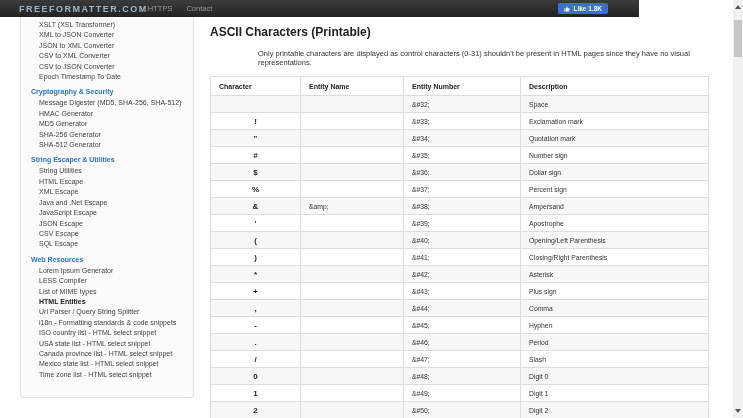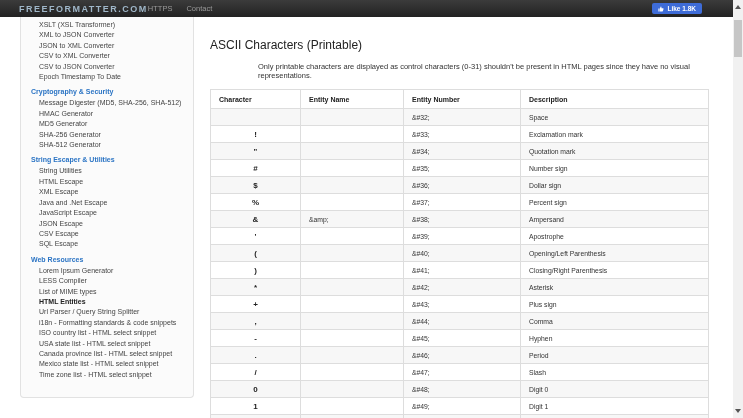--- a/index.html
+++ b/index.html
@@ -1,20 +1,20 @@
 <!DOCTYPE html>
 <html><head>
 <meta charset="utf-8">
 <style>
   * { margin:0; padding:0; box-sizing:border-box; }
   html,body { width:743px; height:418px; overflow:hidden; }
   body { position:relative; background:#fff; font-family:"Liberation Sans", sans-serif; }
 
   
-  .navbar { position:absolute; top:0; left:0; width:733px; height:17px;
+  .navbar { position:absolute; top:0; left:0; width:639px; height:17px;
             background:linear-gradient(#3b3b3b,#222); display:flex; align-items:center; z-index:5; }
   .brand { color:#9fb6c8; font-weight:bold; font-size:9px; letter-spacing:1.5px;
            margin-left:19px; cursor:pointer; white-space:nowrap; }
   .navlink { color:#9a9a9a; font-size:7.5px; cursor:pointer; }
   .navlink.l1 { }
   .navlink.l2 { margin-left:14px; }
   .like-btn { position:absolute; right:31px; top:3px; height:11px; background:#3e6cd8;
               border-radius:2px; color:#fff; font-size:6.5px; font-weight:bold;
               display:flex; align-items:center; padding:0 6px; gap:3px; cursor:pointer; }
 
@@ -29,21 +29,21 @@
   .sidebar { position:absolute; left:20px; top:17px; width:174px; height:381px;
              background:#fbfbfb; border:1px solid #e2e2e2; border-top:none;
              border-radius:0 0 4px 4px; padding-top:3px; font-size:7px; overflow:hidden; }
   .sb-header { padding-left:10px; color:#2b74c4; font-weight:bold; line-height:10px;
                margin-top:5px; margin-bottom:1px; cursor:pointer; white-space:nowrap; }
   .sb-item { padding-left:18px; line-height:10.4px; color:#444; cursor:pointer; white-space:nowrap; }
   .sb-item.active { font-weight:bold; color:#222; }
 
   
   .main { position:absolute; left:210px; top:17px; width:502px; }
-  .title { font-size:12px; font-weight:normal; color:#222; margin-top:21px; }
+  .title { font-size:12px; font-weight:bold; color:#222; margin-top:8px; }
   .intro { font-size:7.5px; color:#333; margin-top:10px;margin-left:48px; }
   table { border-collapse:collapse; margin-top:9px; width:498px; table-layout:fixed; }
   th, td { border:1px solid #ddd; font-size:6.8px; color:#333; padding:0 8px;
            height:17px; text-align:left; overflow:hidden; white-space:nowrap; }
   th { font-weight:bold; color:#222; height:19px; font-size:7px; background:#fff; }
   td.char { text-align:center; font-weight:bold; font-size:8px; color:#222; }
   tbody tr:nth-child(odd) td { background:#f7f7f7; }
   tbody tr:nth-child(even) td { background:#fff; }
 </style>
 </head>

